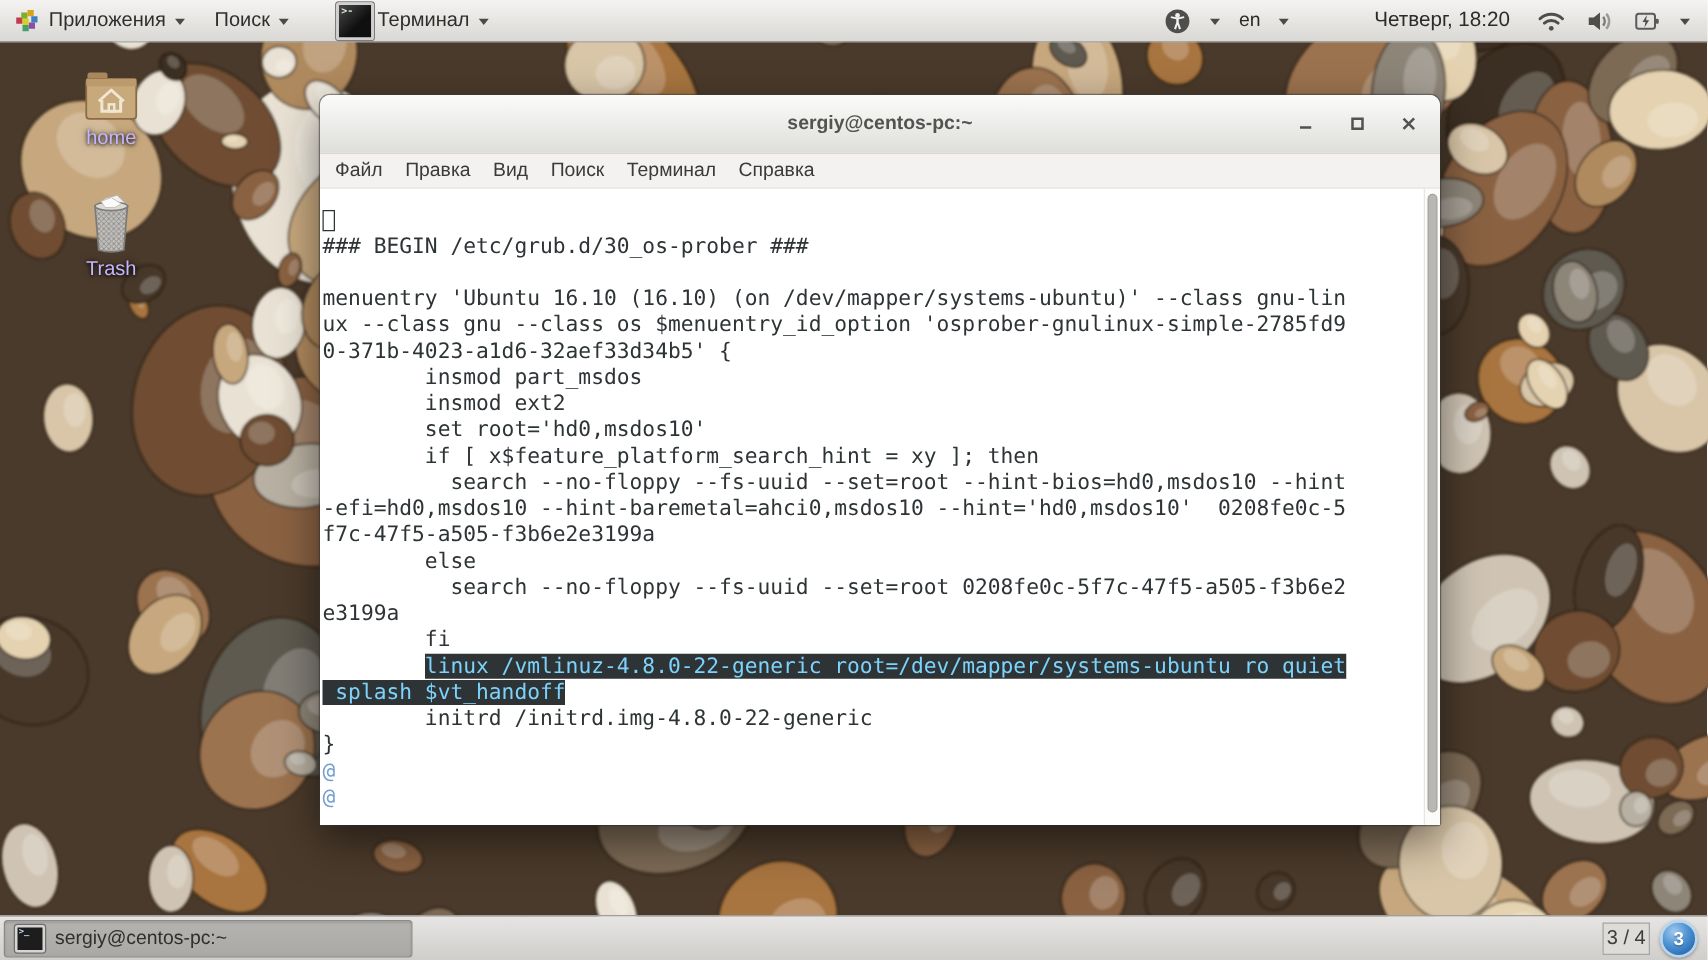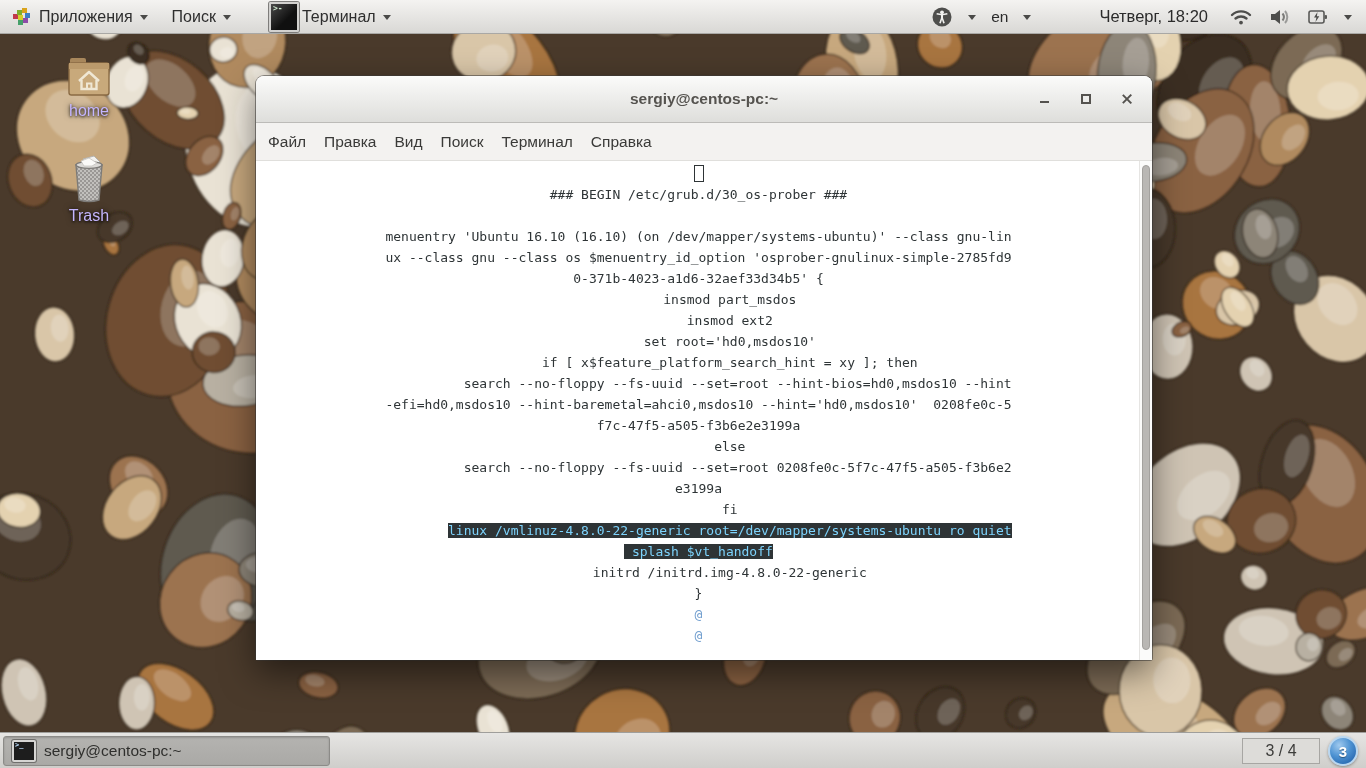--- a/index.html
+++ b/index.html
@@ -40,46 +40,46 @@
   #title-text { font-size:15.5px; color:#55534f; font-weight:bold; }
   .win-controls { position:absolute; right:18px; top:0; height:100%; display:flex; align-items:center; gap:27px; }
   .win-btn { width:14px; height:14px; position:relative; cursor:default; }
   .min-glyph { position:absolute; left:2px; bottom:3px; width:9px; height:2px; background:#54524e; }
   .max-glyph { position:absolute; left:2px; top:2px; width:10px; height:10px; border:2px solid #54524e; }
   .close-glyph { position:absolute; inset:0; }
   .close-glyph::before,.close-glyph::after { content:""; position:absolute; left:6px; top:1px; width:2.4px; height:12px; background:#54524e; }
   .close-glyph::before { transform:rotate(45deg); }
   .close-glyph::after { transform:rotate(-45deg); }
 
-  #menu-bar { height:38px; background:#f3f2f0; border-bottom:1px solid #e0dfdc;
+  #menu-bar { height:28px; background:#f3f2f0; border-bottom:1px solid #e0dfdc;
     display:flex; align-items:center; padding-left:3px; }
   .menu-item { font-size:15.5px; color:#3a3a38; padding:0 9px; cursor:default; }
 
   #term-screen { flex:1; background:#fff; position:relative; overflow:hidden; }
-  #term-text { position:absolute; left:0; top:0; right:13px; bottom:0; padding:2px 0 0 2px;
-    font-family:"DejaVu Sans Mono",monospace; font-size:13px; line-height:21px;
-    color:var(--term-fg,#2e3436); white-space:pre;text-align:center; }
+  #term-text { position:absolute; left:0; top:0; right:13px; bottom:0; padding:15px 0 0 2px;
+    font-family:"DejaVu Sans Mono",monospace; font-size:17px; line-height:21px;
+    color:var(--term-fg,#2e3436); white-space:pre; }
   .tl { height:21px; }
   .sel { background:var(--sel-bg,#2e3436); color:#7dd3fc; }
   .blue { color:var(--at-blue,#729fcf); }
   .cur { display:inline-block; width:10px; height:17px; border:1.6px solid #2e3436; margin-top:2px; vertical-align:top; }
   #term-scrollbar { position:absolute; right:0; top:0; bottom:0; width:13px; background:#fbfbfa; border-left:1px solid #e6e5e3; }
   #term-scroll-thumb { position:absolute; left:2px; right:2px; top:4px; bottom:10px; background:#b9b7b4; border:1px solid #a3a19e; border-radius:5px; }
 
   
   #taskbar { position:absolute; left:0; bottom:0; width:1366px; height:36px;
     background:linear-gradient(#e6e5e3,#cfcecb); border-top:1px solid #9f9e9b; z-index:30; display:flex; align-items:center; }
   #task-button { position:absolute; left:3px; top:3px; width:327px; height:30px;
     background:linear-gradient(#b4b3b0,#aaa9a6); border:1px solid #8c8b88; border-radius:3px;
     display:flex; align-items:center; gap:8px; padding:0 8px; box-shadow:inset 0 1px 2px rgba(0,0,0,.18); }
   #task-button .tb-label { font-size:15.5px; color:#2f2f2d; white-space:nowrap; overflow:hidden; }
   .task-term-icon { width:24px; height:22px; background:#1d1d1d; border:2px solid #d6d5d3; border-radius:2px;
     box-shadow:0 0 0 1px #6f6e6c; position:relative; flex:none; }
   .task-term-icon::before { content:">_"; position:absolute; left:1px; top:-1px; font:bold 7px "DejaVu Sans Mono",monospace; color:#bfe0ff; }
-  #pager { position:absolute; right:46px; top:5px; width:78px; height:26px; background:#dddcd9;
+  #pager { position:absolute; right:46px; top:5px; width:38px; height:26px; background:#dddcd9;
     border:1px solid #a7a6a3; display:flex; align-items:center; justify-content:center;
     font-size:16px; color:#3d3d3b; }
   #notif-badge { position:absolute; right:8px; top:3px; width:30px; height:30px; border-radius:50%;
     background:radial-gradient(circle at 35% 28%, #9fc9ee, #4d92d2 45%, var(--badge-blue,#2b6cb3) 80%);
     border:2px solid #b9d6ef; box-shadow:0 1px 3px rgba(0,0,0,.35);
     display:flex; align-items:center; justify-content:center; color:#fff; font-size:15px; font-weight:bold;
     text-shadow:0 1px 1px rgba(0,0,0,.4); }
 </style>
 </head>
 <body>

